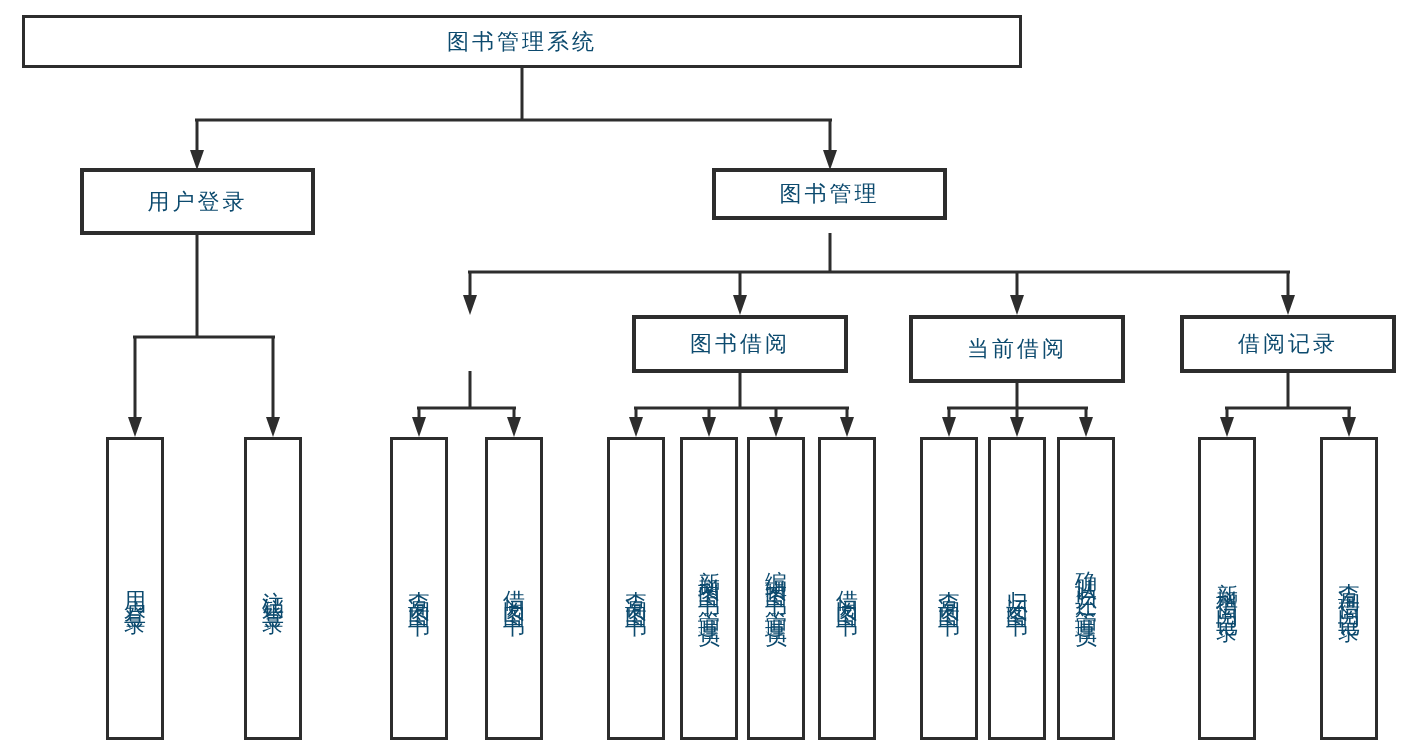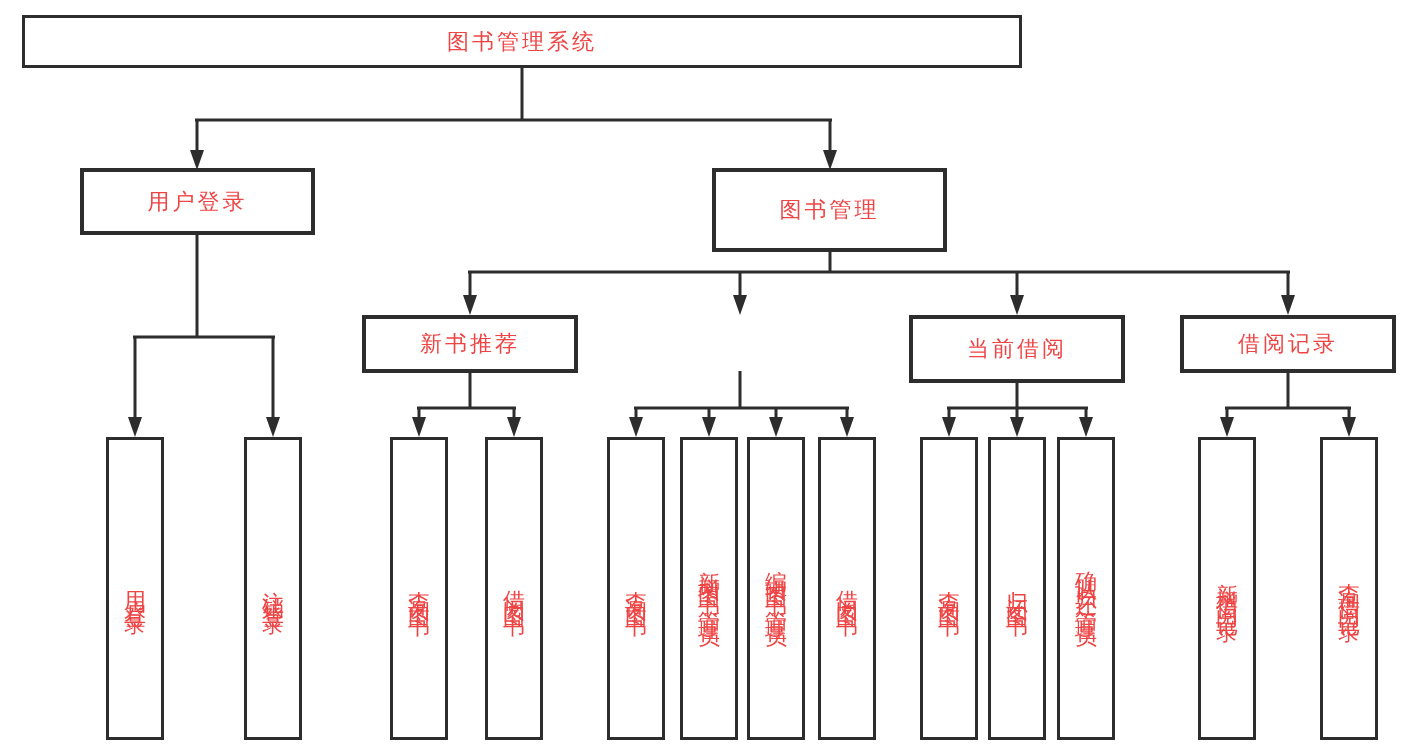--- a/index.html
+++ b/index.html
@@ -10,21 +10,21 @@
     font-family:"Liberation Serif","DejaVu Serif",serif;
     overflow:hidden;
   }
   svg.connectors{position:absolute;left:0;top:0;width:1405px;height:747px;}
   .node{
     position:absolute;
     background:#ffffff;
     border:3px solid #2d2d2d;
     box-sizing:border-box;
     display:flex;align-items:center;justify-content:center;
-    color:#ef4444;
+    color:#0c4a6e;
     text-align:right;
   }
   .node.lv2,.node.lv3{border-width:4px;}
   .hlabel{font-size:22px;letter-spacing:3px;white-space:nowrap;}
   .leaf .vlabel{
     writing-mode:vertical-rl;
     font-size:22px;
     letter-spacing:8px;
     line-height:1;
     white-space:nowrap;
@@ -113,26 +113,26 @@
     </g>
   </svg>
 
   <div class="node lv1" style="left:22px;top:15px;width:1000px;height:53px;">
     <span class="hlabel">图书管理系统</span>
   </div>
 
   <div class="node lv2" style="left:80px;top:168px;width:235px;height:67px;">
     <span class="hlabel">用户登录</span>
   </div>
-  <div class="node lv2" style="left:712px;top:168px;width:235px;height:84px;">
+  <div class="node lv2" style="left:712px;top:168px;width:235px;height:52px;">
     <span class="hlabel">图书管理</span>
   </div>
 
-  <div class="node lv3" style="left:362px;top:315px;width:216px;height:58px;">
-    <span class="hlabel">新书推荐</span>
+  <div class="node lv3" style="left:632px;top:315px;width:216px;height:58px;">
+    <span class="hlabel">图书借阅</span>
   </div>
   <div class="node lv3" style="left:909px;top:315px;width:216px;height:68px;">
     <span class="hlabel">当前借阅</span>
   </div>
   <div class="node lv3" style="left:1180px;top:315px;width:216px;height:58px;">
     <span class="hlabel">借阅记录</span>
   </div>
 
   <div class="node leaf" style="left:106px;top:437px;width:58px;height:303px;">
     <span class="vlabel">用户登录</span>

